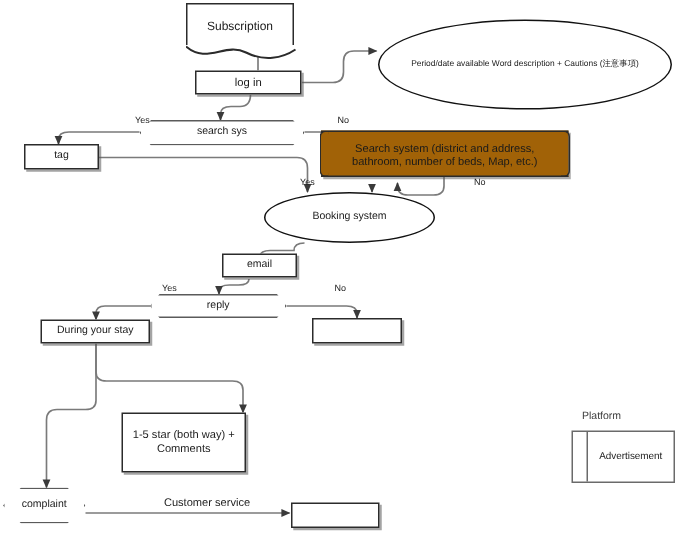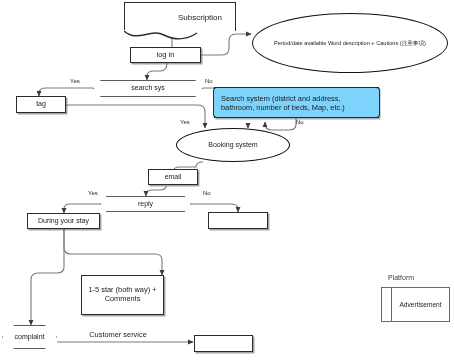--- a/index.html
+++ b/index.html
@@ -18,42 +18,42 @@
   
   .hex{border:1.1px solid #5a5a5a;
        clip-path:polygon(7% 0,93% 0,100% 50%,93% 100%,7% 100%,0 50%);}
   .hex.small{clip-path:polygon(22% 0,78% 0,100% 50%,78% 100%,22% 100%,0 50%);}
 
   
   .ellipse{border:1.6px solid #111;border-radius:50%;}
 
   
   .doc{border:1.4px solid #2b2b2b;border-bottom:none;
-       box-shadow:none;position:absolute;background:#fff;padding-left:40px;}
+       box-shadow:none;position:absolute;background:#fff;}
   .doc .wave{position:absolute;left:-1.4px;right:-1.4px;bottom:-11px;height:12px;}
 
   
-  .note{position:absolute;box-sizing:border-box;background:#7dd3fc;
-        display:flex;align-items:center;justify-content:center;text-align:left;
+  .note{position:absolute;box-sizing:border-box;background:#a16207;
+        display:flex;align-items:center;justify-content:center;text-align:center;
         border-top:1.4px solid #2b2b2b;border-bottom:1.4px solid #2b2b2b;
         box-shadow:1.5px 1.5px 0 rgba(90,90,90,.5);}
   .note:before,.note:after{content:"";position:absolute;top:-1.4px;bottom:-1.4px;
         width:5px;border:1.4px solid #2b2b2b;}
   .note:before{left:-1.4px;border-right:none;border-radius:4px 0 0 4px;}
   .note:after{right:-1.4px;border-left:none;border-radius:0 4px 4px 0;}
 
   
   .panel{position:absolute;box-sizing:border-box;border:1.1px solid #6a6a6a;
          background:#fff;display:flex;}
   .panel .rail{width:9px;border-right:1.1px solid #6a6a6a;flex:0 0 auto;}
   .panel .body{flex:1;display:flex;align-items:center;justify-content:center;
                text-align:center;}
 
   .lbl{position:absolute;white-space:nowrap;}
-  .edge-lbl{position:absolute;white-space:nowrap;color:#222;}
+  .edge-lbl{position:absolute;white-space:nowrap;color:#222;margin-left:20px;}
 </style>
 </head>
 <body>
 
 <div id="canvas">
 
   <svg id="wires" viewBox="0 0 454 360">
     <defs>
       <marker id="ah" markerWidth="7" markerHeight="7" refX="5.4" refY="3" orient="auto" markerUnits="userSpaceOnUse">
         <path d="M0,0.4 L6,3 L0,5.6 z" fill="#3a3a3a"></path>

